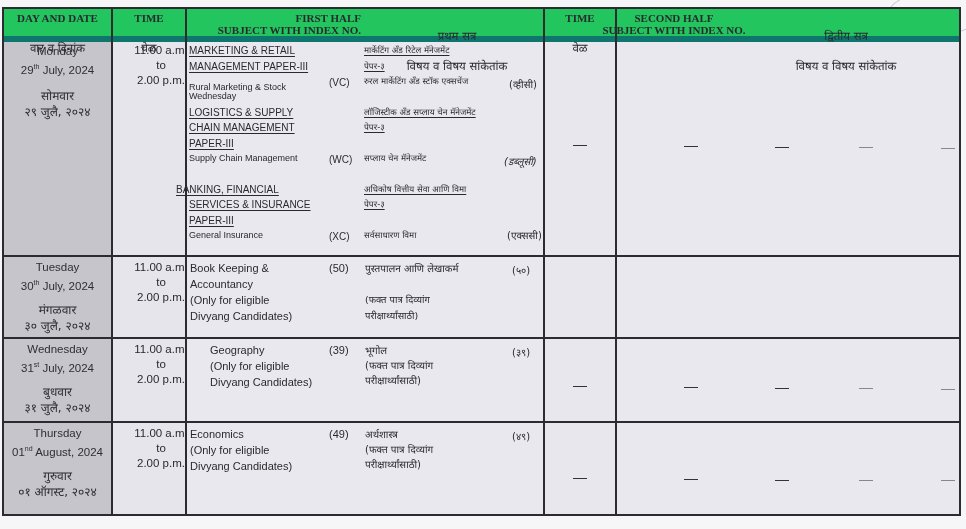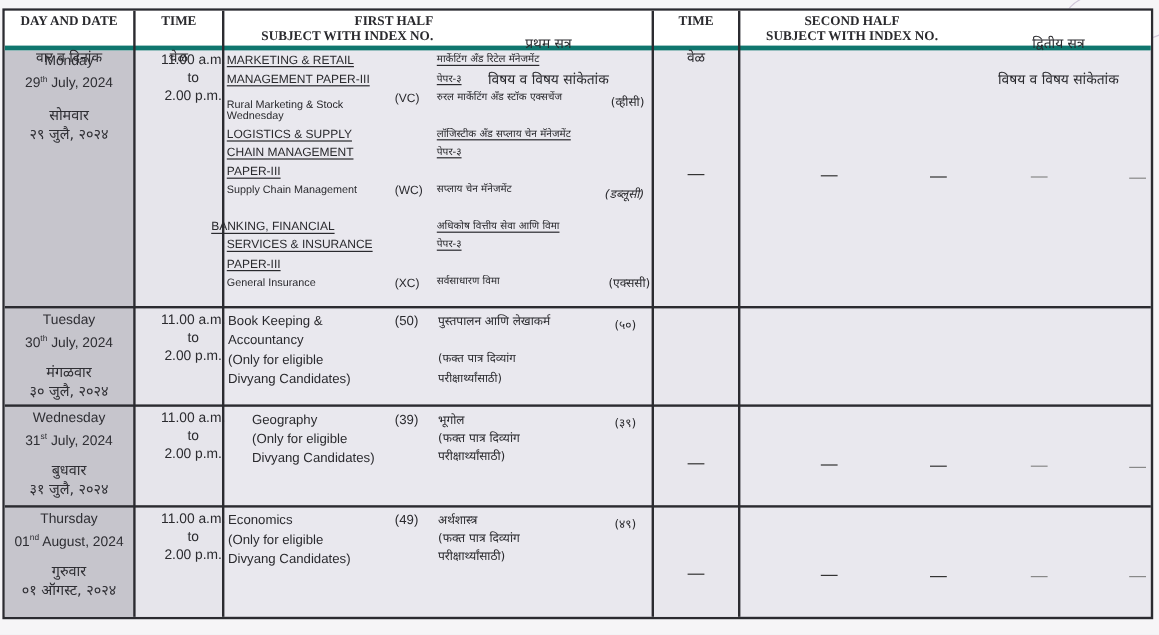--- a/index.html
+++ b/index.html
@@ -1,21 +1,21 @@
 <!DOCTYPE html>
 <html><head>
 <meta charset="utf-8">
 <style>
   html, body { margin:0; padding:0; }
   body { width:966px; height:529px; background:#f6f5f7; position:relative; overflow:hidden;
          font-family:"Liberation Sans", sans-serif; color:#2a2a2e; }
   .tbl { position:absolute; left:2px; top:7px; width:959px; height:509px;
          border:2px solid #2b2b30; box-sizing:border-box; background:#e9e8ee; }
-  .hdr { position:absolute; left:0; top:0; right:0; height:33px; background:#ffffff;
-         border-bottom:4px solid #0f766e; box-sizing:border-box; }
+  .hdr { position:absolute; left:0; top:0; right:0; height:33px; background:#22c55e;
+         border-bottom:6px solid #0f766e; box-sizing:border-box; }
   .vline { position:absolute; top:0; bottom:0; width:2px; background:#2b2b30; }
   .hline { position:absolute; left:0; right:0; height:2px; background:#2b2b30; }
   .serif { font-family:"Liberation Serif", "DejaVu Serif", serif; font-weight:bold; }
   .cell { position:absolute; box-sizing:border-box; }
   .hcell { position:absolute; top:0; height:31px; text-align:center; font-size:11px; line-height:12px; padding-top:3px; box-sizing:border-box; }
   .hcell .dev { font-family:"DejaVu Sans", sans-serif; font-weight:normal; font-size:11.5px;margin-top:18px; }
   .daycol { background:#c6c5cc; }
   .dayc { position:absolute; left:0; width:107px; text-align:center; font-size:11.5px; line-height:16px; color:#2e2e33; }
   .dayc .dev { font-family:"DejaVu Sans", sans-serif; font-size:12px; line-height:16px; }
   .timec { position:absolute; left:109px; width:96px; text-align:center; font-size:11.5px; line-height:15px; }
@@ -56,21 +56,21 @@
       </div>
       <div style="position:absolute;left:190px;width:160px;top:3px;text-align:center;">
         <div class="dev">प्रथम सत्र</div>
         <div class="dev">विषय व विषय सांकेतांक</div>
       </div>
     </div>
     <div class="hcell serif" style="left:541px;width:70px;">
       <div>TIME</div>
       <div class="dev">वेळ</div>
     </div>
-    <div class="hcell serif" style="left:613px;width:330px;">
+    <div class="hcell serif" style="left:577px;width:330px;">
       <div style="position:absolute;left:8px;width:170px;top:3px;text-align:center;">
         <div>SECOND HALF</div>
         <div>SUBJECT WITH INDEX NO.</div>
       </div>
       <div style="position:absolute;left:190px;width:150px;top:3px;text-align:center;">
         <div class="dev">द्वितीय सत्र</div>
         <div class="dev">विषय व विषय सांकेतांक</div>
       </div>
     </div>
   </div>

